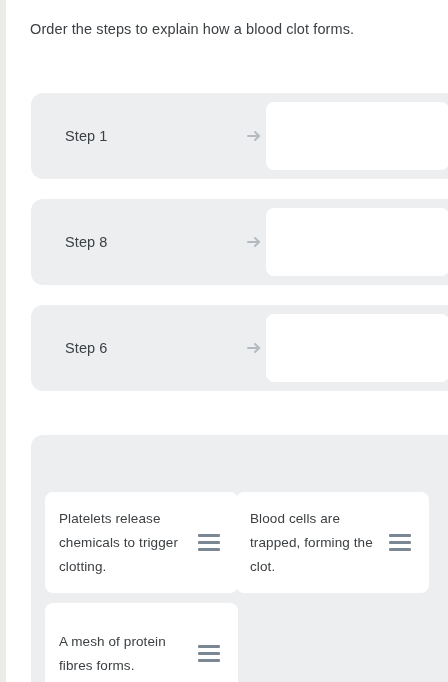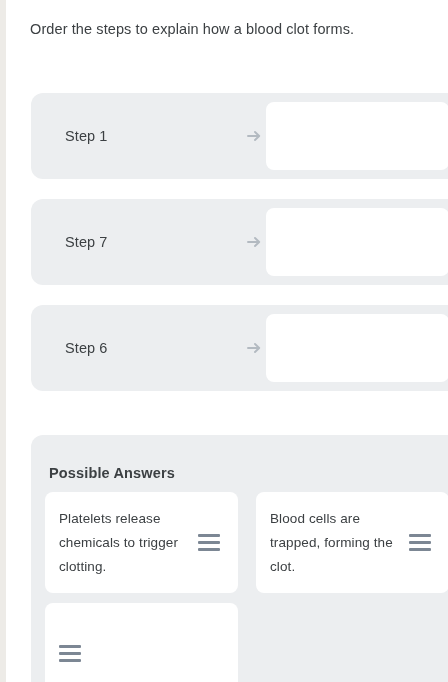--- a/index.html
+++ b/index.html
@@ -119,21 +119,21 @@
     position: absolute;
     background: #ffffff;
     border-radius: 8px;
     padding: 27px 14px;
     display: flex;
     align-items: center;
     justify-content: space-between;
     gap: 8px;
   }
   .answer-card.c1 { left: 14px;  top: 57px;  width: 193px; height: 101px; }
-  .answer-card.c2 { left: 225px; top: 57px;  width: 193px; height: 101px; }
+  .answer-card.c2 { left: 205px; top: 57px;  width: 193px; height: 101px; }
   .answer-card.c3 { left: 14px;  top: 168px; width: 193px; height: 101px; }
 
   .answer-text {
     font-size: 13.5px;
     line-height: 24px;
     color: #3c4043;
     letter-spacing: 0.1px;
     flex: 1 1 auto;
     max-width: 125px;
   }
@@ -169,61 +169,61 @@
     <div class="step-label">Step 1</div>
     <div class="step-arrow">
       <svg width="18" height="18" viewBox="0 0 18 18" fill="none">
         <path d="M3 9h11M10 5l4.2 4L10 13" stroke="currentColor" stroke-width="1.9" stroke-linecap="round" stroke-linejoin="round"></path>
       </svg>
     </div>
     <div class="dropzone"></div>
   </div>
 
   <div class="step-row r2">
-    <div class="step-label">Step 7</div>
+    <div class="step-label">Step 8</div>
     <div class="step-arrow">
       <svg width="18" height="18" viewBox="0 0 18 18" fill="none">
         <path d="M3 9h11M10 5l4.2 4L10 13" stroke="currentColor" stroke-width="1.9" stroke-linecap="round" stroke-linejoin="round"></path>
       </svg>
     </div>
     <div class="dropzone"></div>
   </div>
 
   <div class="step-row r3">
     <div class="step-label">Step 6</div>
     <div class="step-arrow">
       <svg width="18" height="18" viewBox="0 0 18 18" fill="none">
         <path d="M3 9h11M10 5l4.2 4L10 13" stroke="currentColor" stroke-width="1.9" stroke-linecap="round" stroke-linejoin="round"></path>
       </svg>
     </div>
     <div class="dropzone"></div>
   </div>
 
   <div class="answers-panel">
-    <div class="answers-title">Possible Answers</div>
 
     <div class="answer-card c1">
       <span class="answer-text">Platelets release chemicals to trigger clotting.</span>
       <span class="drag-handle">
         <i></i>
           <i></i>
           <i></i>
       </span>
     </div>
 
     <div class="answer-card c2">
       <span class="answer-text">Blood cells are trapped, forming the clot.</span>
       <span class="drag-handle">
         <i></i>
           <i></i>
           <i></i>
       </span>
     </div>
 
     <div class="answer-card c3">
+      <span class="answer-text">A mesh of protein fibres forms.</span>
       <span class="drag-handle">
         <i></i>
           <i></i>
           <i></i>
       </span>
     </div>
   </div>
 
 </div>
 

